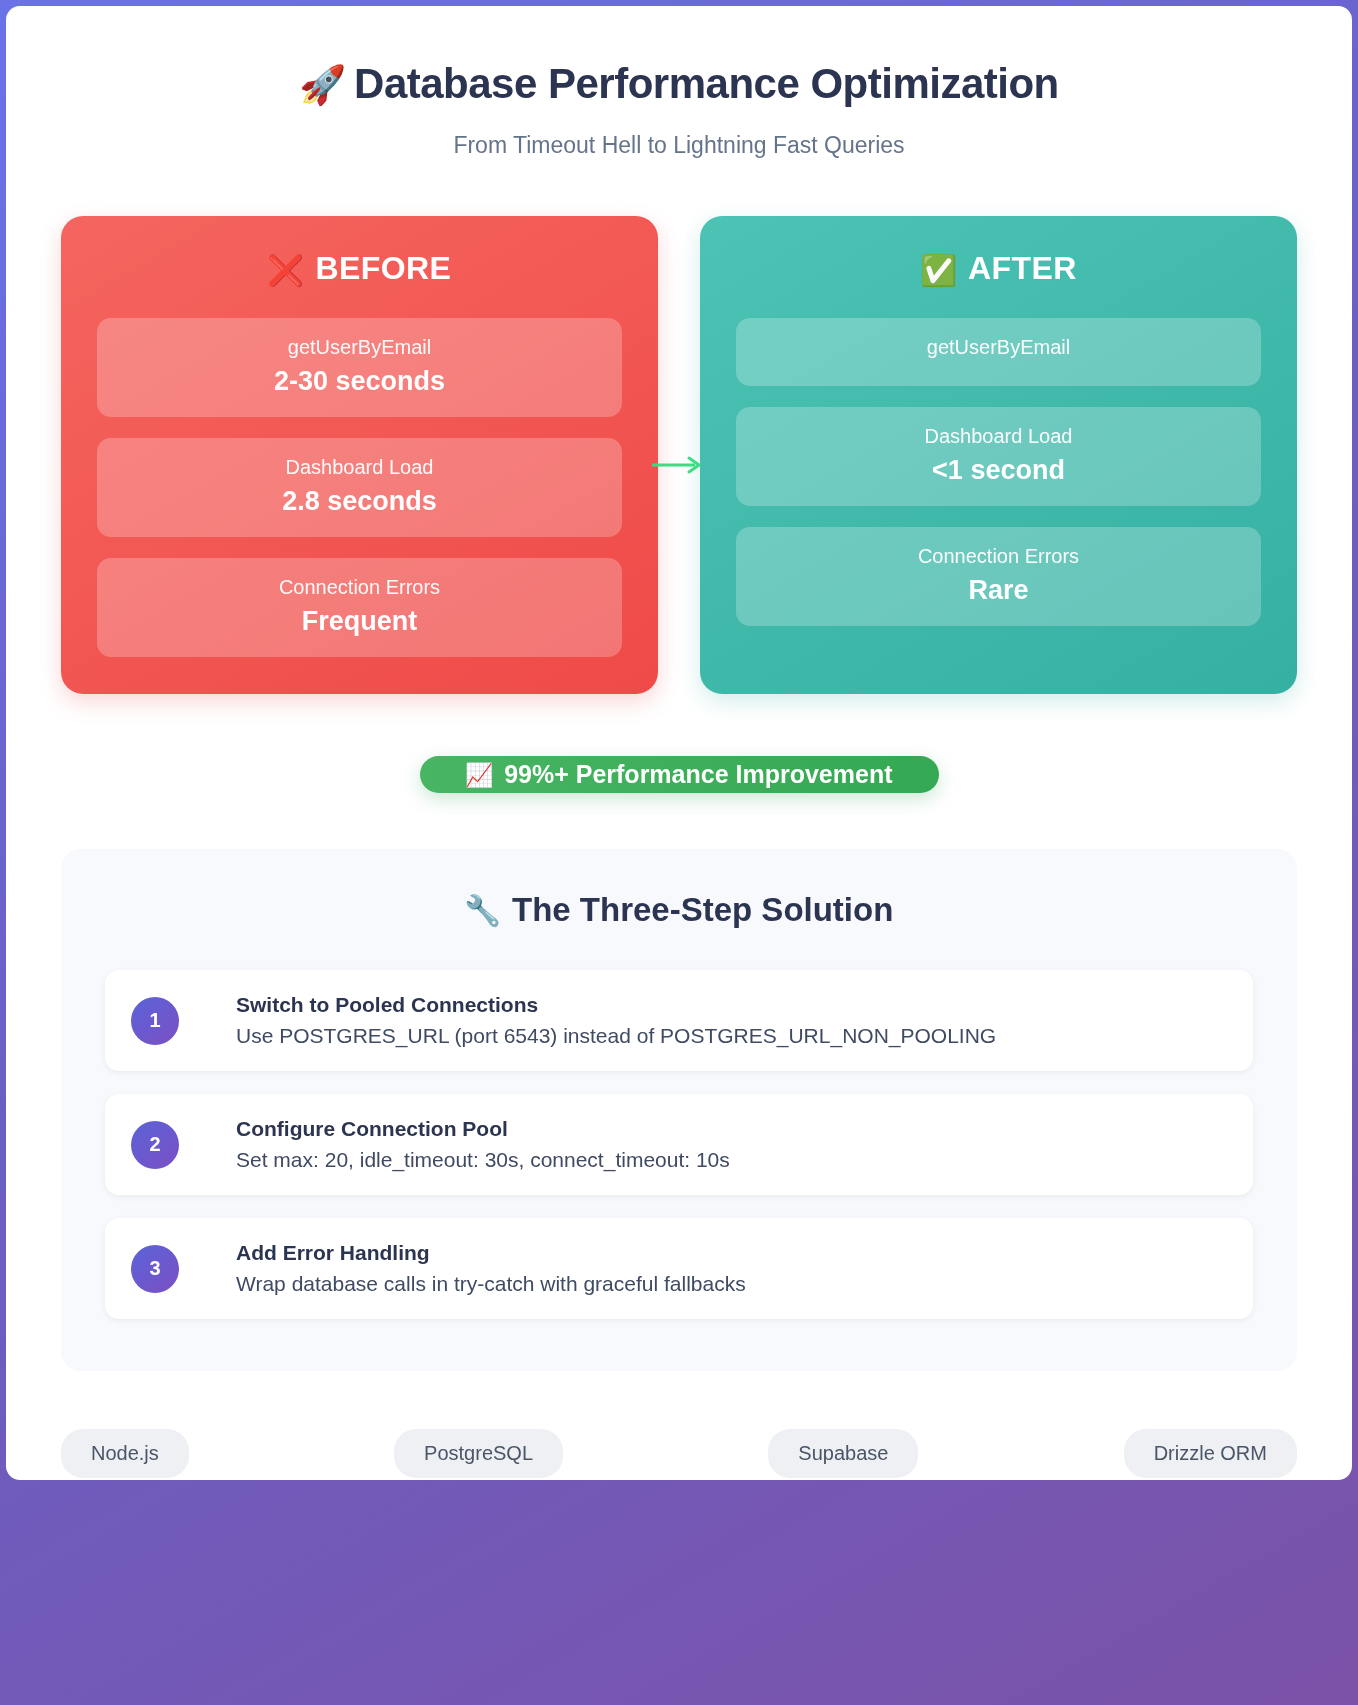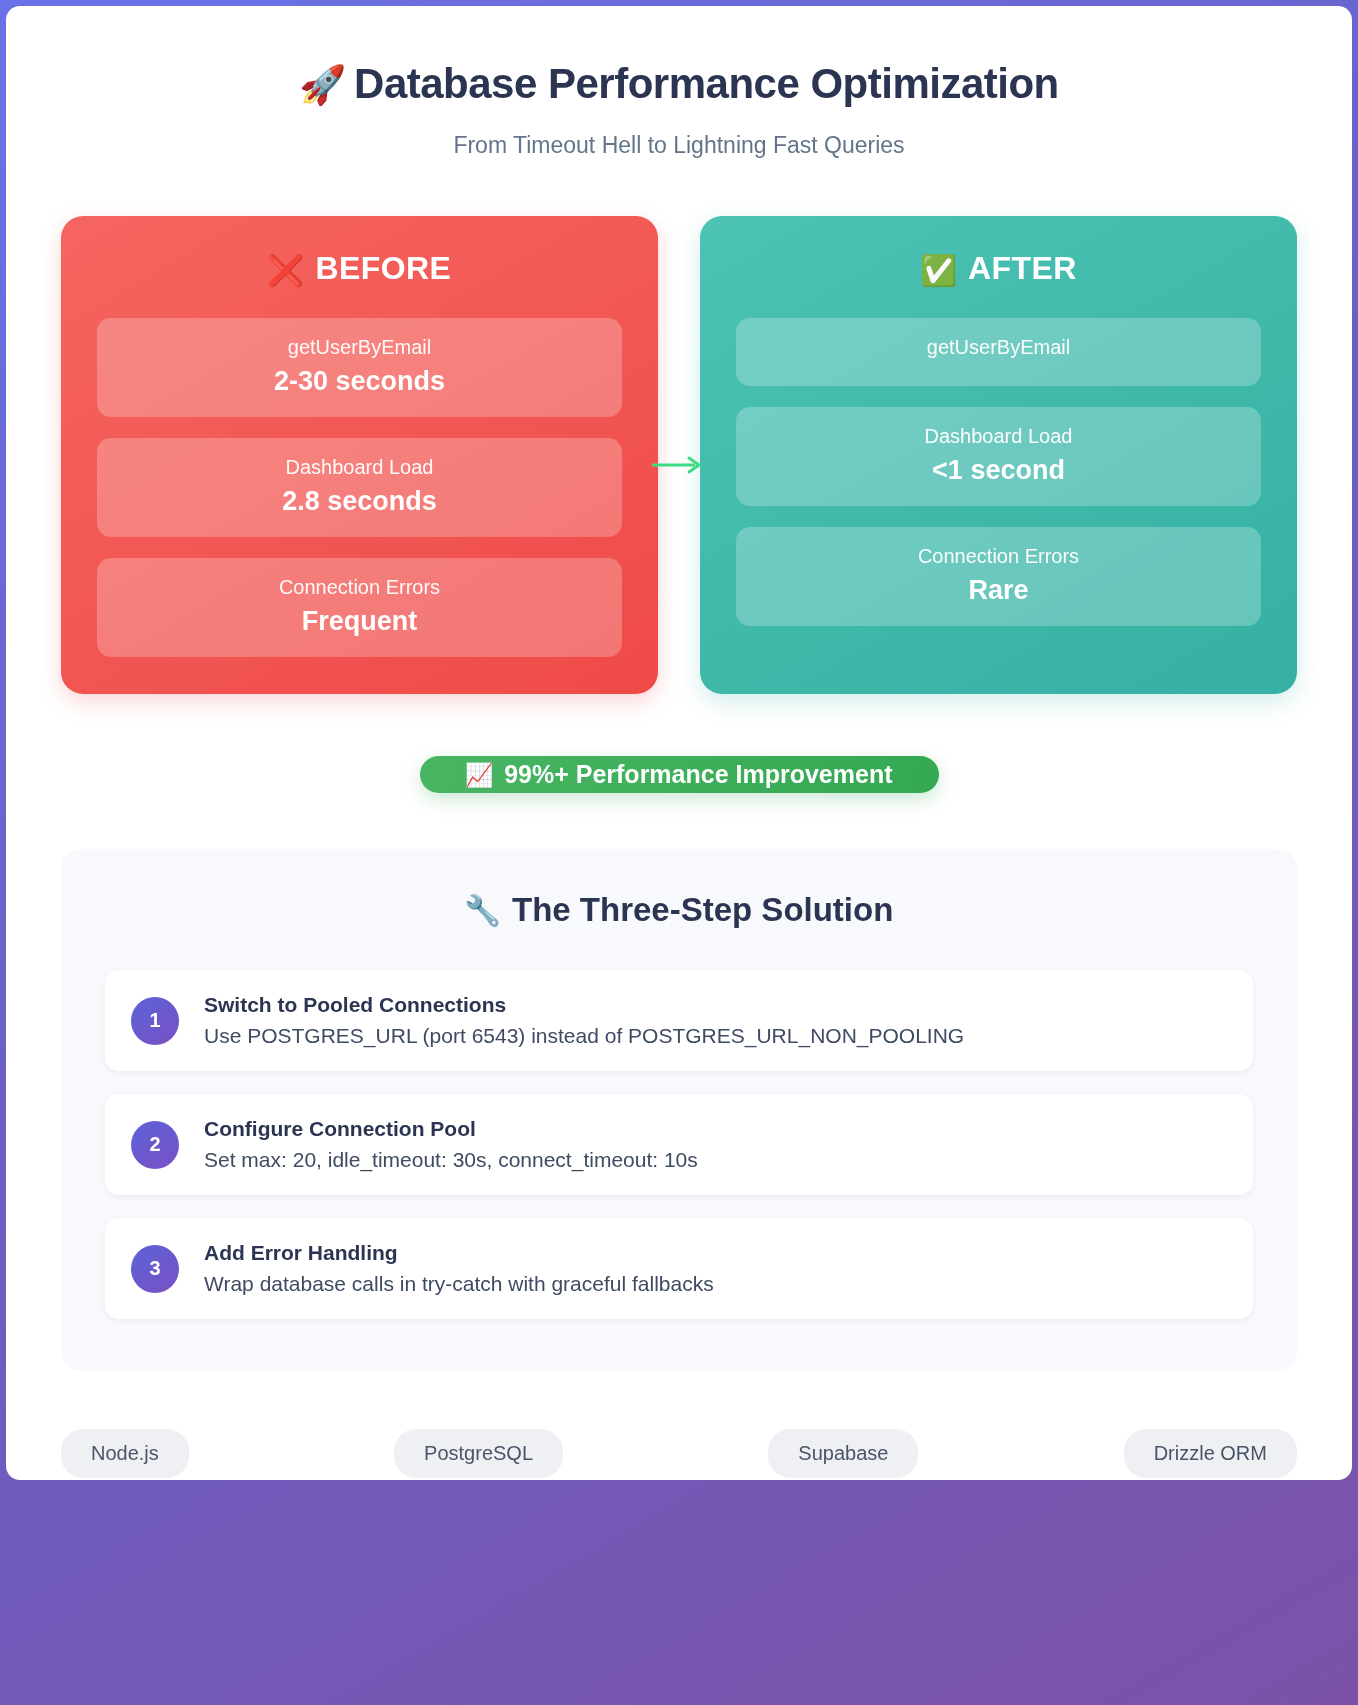--- a/index.html
+++ b/index.html
@@ -169,21 +169,21 @@
     border-radius: 50%;
     background: linear-gradient(140deg, #5b63d8 0%, #7b4fc4 100%);
     color: #ffffff;
     font-size: 20px;
     font-weight: bold;
     display: flex;
     align-items: center;
     justify-content: center;
     margin-right: 25px;
   }
-  .step-body { flex: 1 1 auto; }
+  .step-body { flex: 1 1 auto; margin-left: 32px; }
   .step-title {
     font-size: 21px;
     font-weight: bold;
     color: #2b3450;
     margin-bottom: 7px;
   }
   .step-desc {
     font-size: 21px;
     color: #3f4a63;
   }

